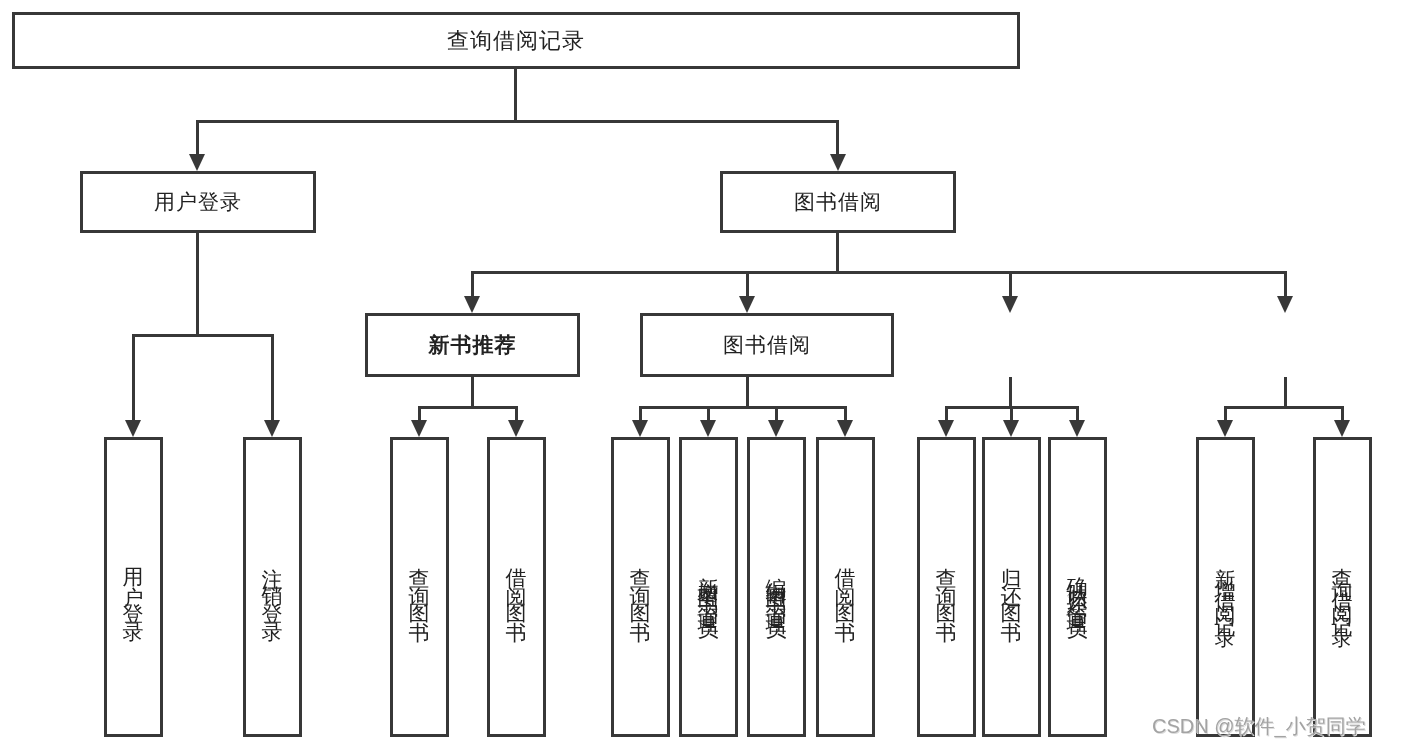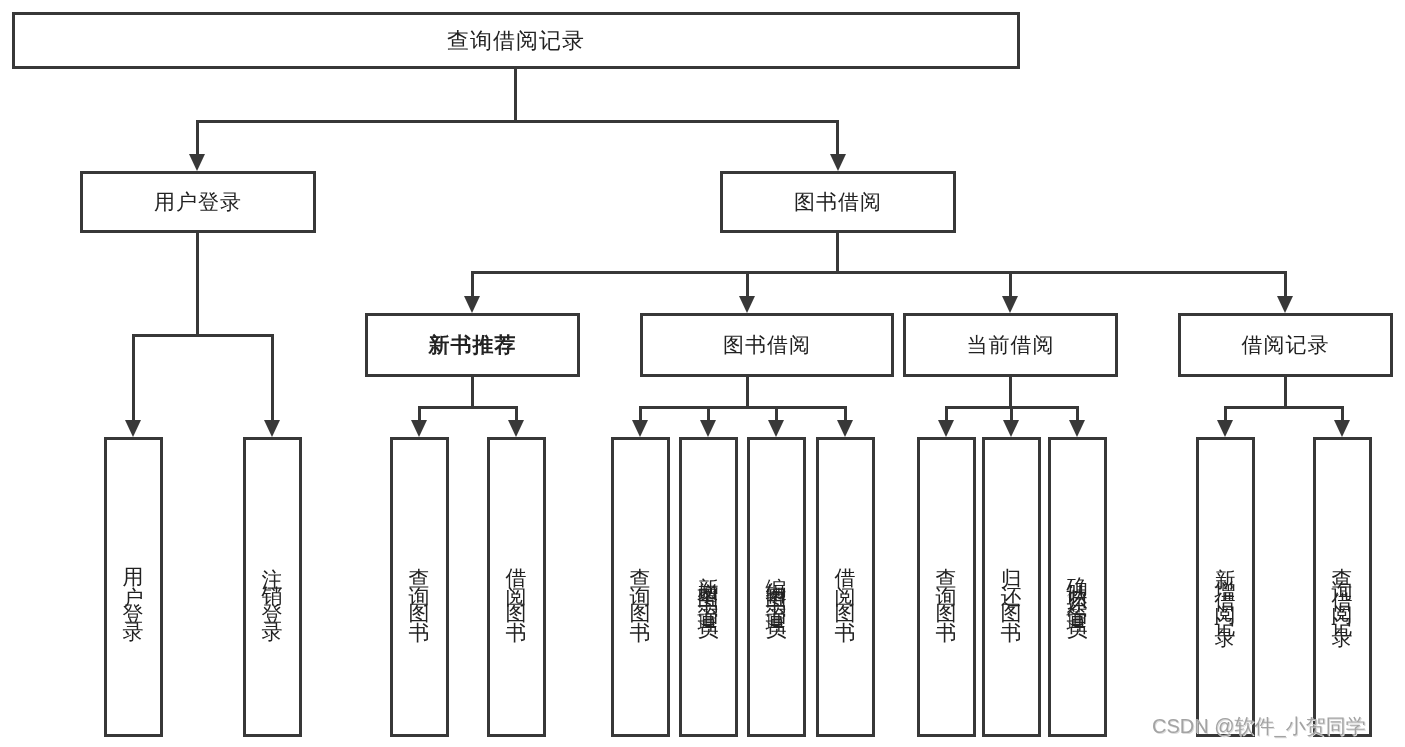--- a/index.html
+++ b/index.html
@@ -71,26 +71,20 @@
   <div class="vline" style="left:1009px;top:271px;height:27px;"></div>
   <div class="arrow" style="left:1002px;top:296px;"></div>
   <div class="vline" style="left:1284px;top:271px;height:27px;"></div>
   <div class="arrow" style="left:1277px;top:296px;"></div>
 
   <div class="box" style="left:365px;top:313px;width:215px;height:64px;font-weight:bold;">
     <span class="hlabel">新书推荐</span>
   </div>
   <div class="box" style="left:640px;top:313px;width:254px;height:64px;">
     <span class="hlabel">图书借阅</span>
-  </div>
-  <div class="box" style="left:903px;top:313px;width:215px;height:64px;">
-    <span class="hlabel">当前借阅</span>
-  </div>
-  <div class="box" style="left:1178px;top:313px;width:215px;height:64px;">
-    <span class="hlabel">借阅记录</span>
   </div>
 
   <div class="vline" style="left:471px;top:377px;height:31px;"></div>
   <div class="hline" style="left:418px;top:406px;width:100px;"></div>
   <div class="vline" style="left:418px;top:406px;height:16px;"></div>
   <div class="arrow" style="left:411px;top:420px;"></div>
   <div class="vline" style="left:515px;top:406px;height:16px;"></div>
   <div class="arrow" style="left:508px;top:420px;"></div>
 
   <div class="vline" style="left:746px;top:377px;height:31px;"></div>

